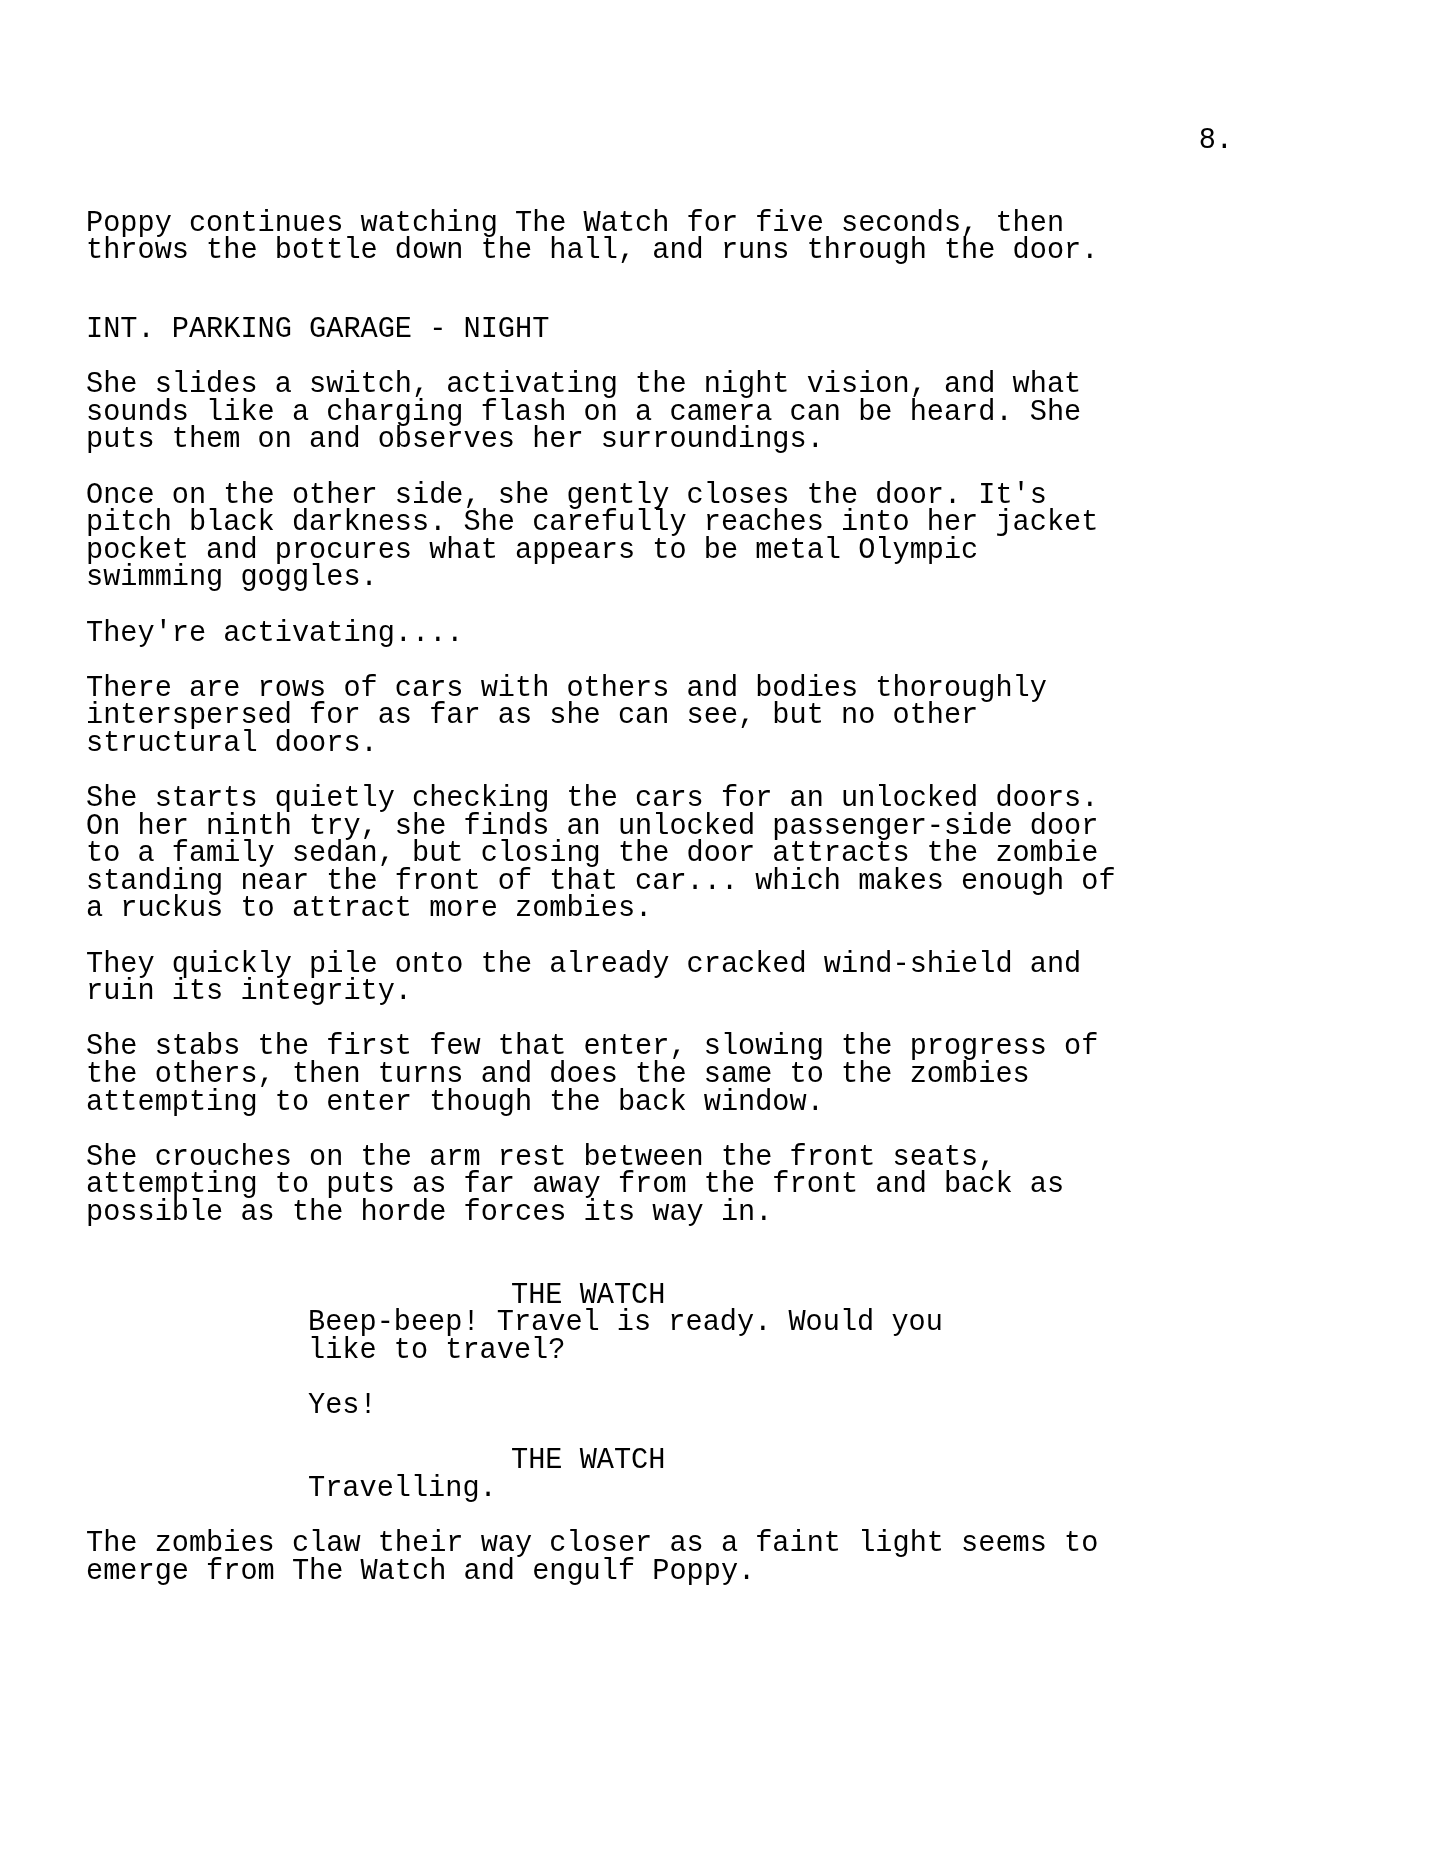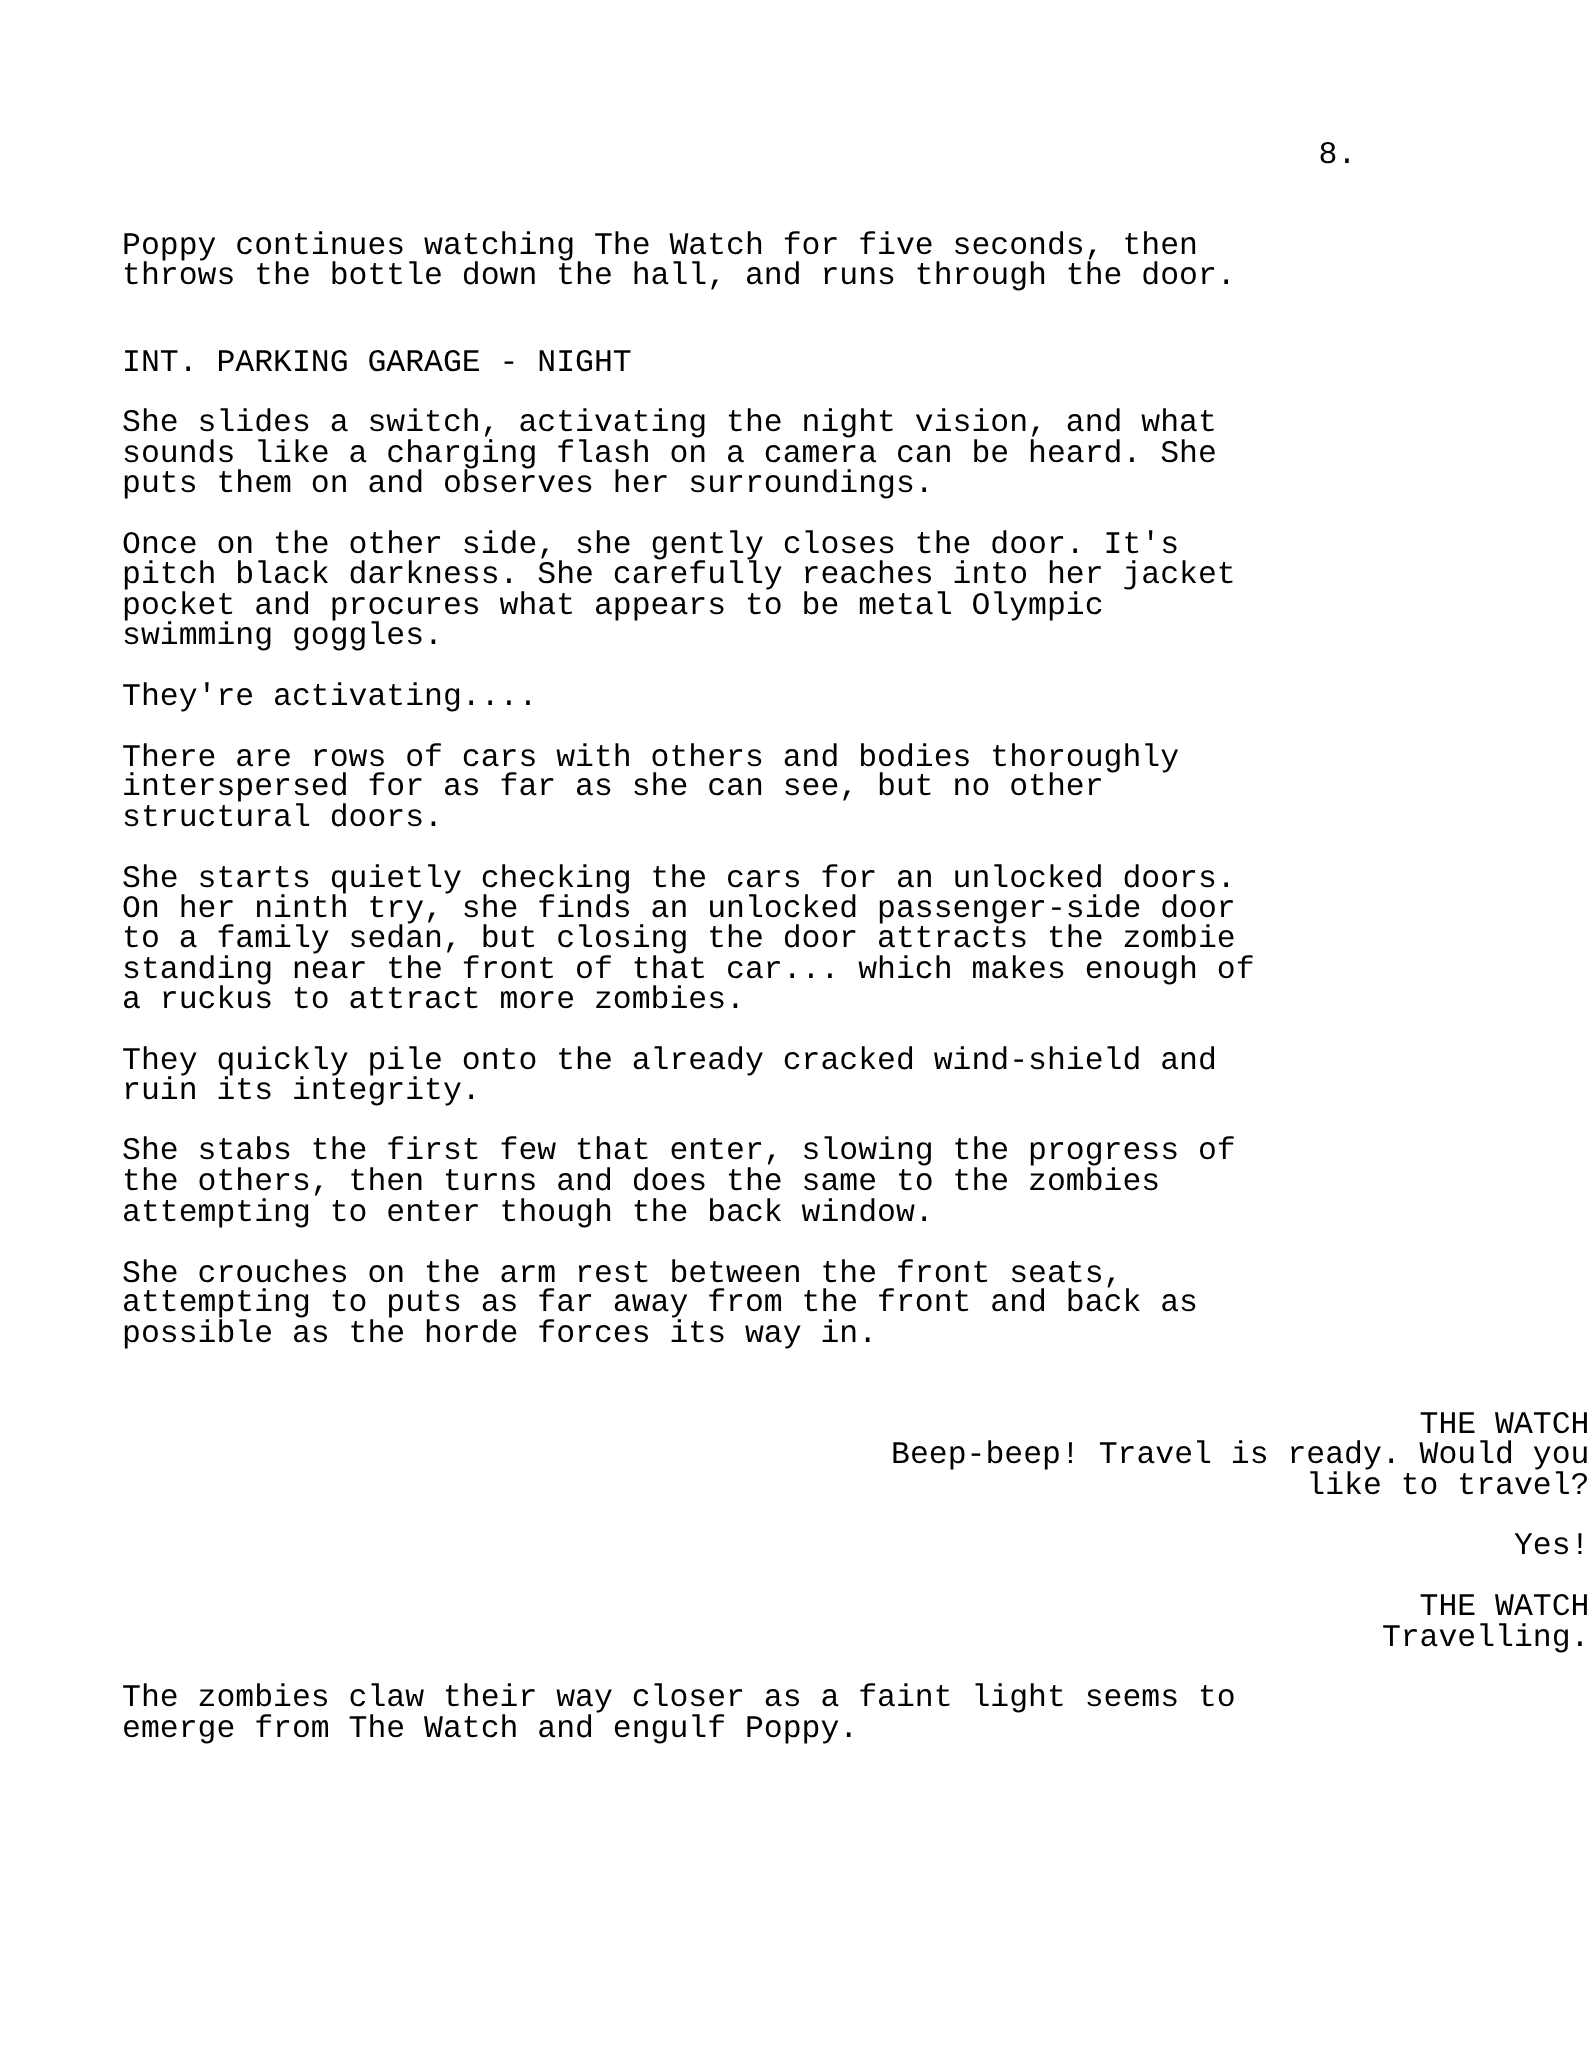--- a/index.html
+++ b/index.html
@@ -14,30 +14,30 @@
     line-height: 27.6px;
     overflow: hidden;
   }
   .page-number {
     padding-top: 127px;
     padding-right: 212px;
     text-align: right;
     white-space: pre;
   }
   .content {
-    padding-left: 111px;
+    padding-left: 86px;
   }
   .block {
     white-space: pre;
     margin: 27.6px 0 0 0;
   }
   .block.action { }
   .block.scene-heading { margin-top: 51px; }
   .block.first-block { margin-top: 55.2px; }
-  .dialogue-group { margin-top: 27.6px; text-align: right; }
+  .dialogue-group { margin-top: 27.6px; }
   .dialogue-group.first-dialogue { margin-top: 55.2px; }
   .dialogue-cue {
     padding-left: 425px;
     white-space: pre;
   }
   .dialogue-lines {
     padding-left: 222px;
     white-space: pre;
   }
 </style>

